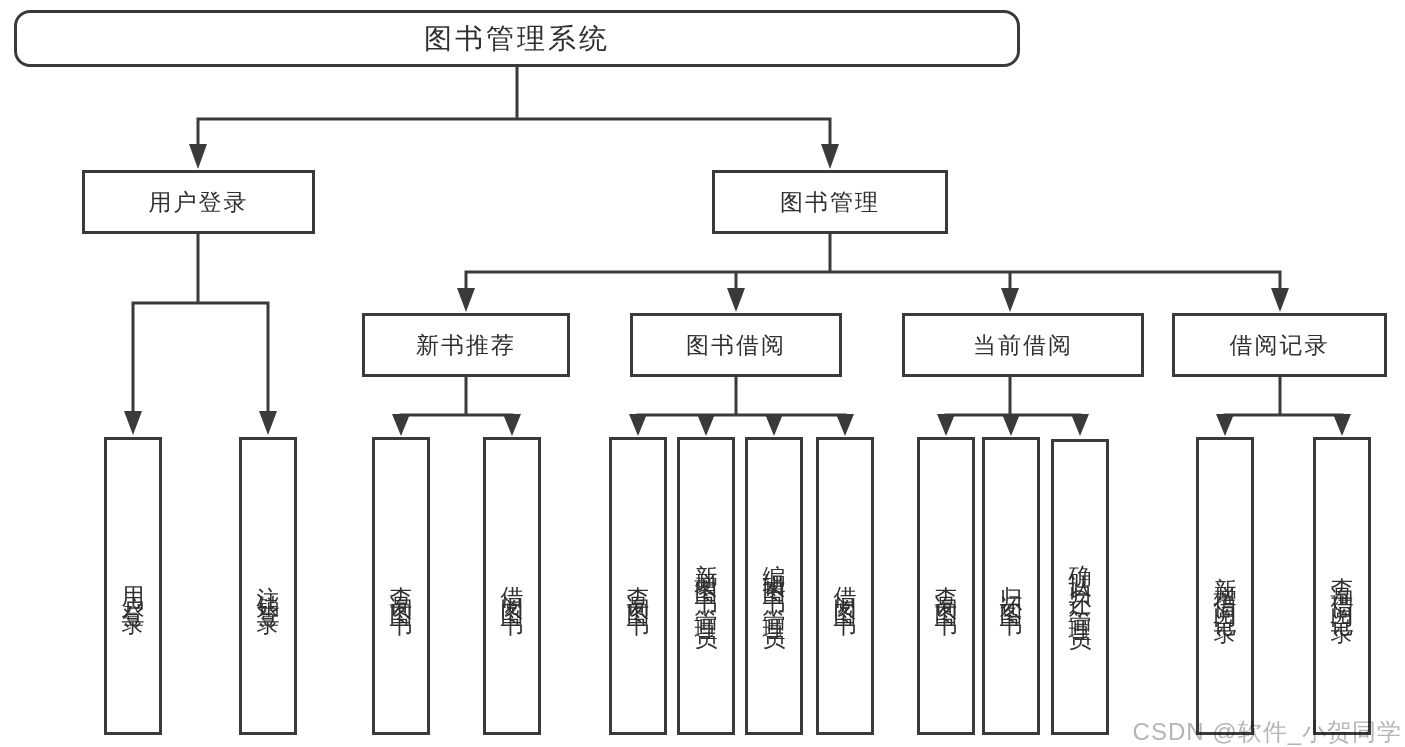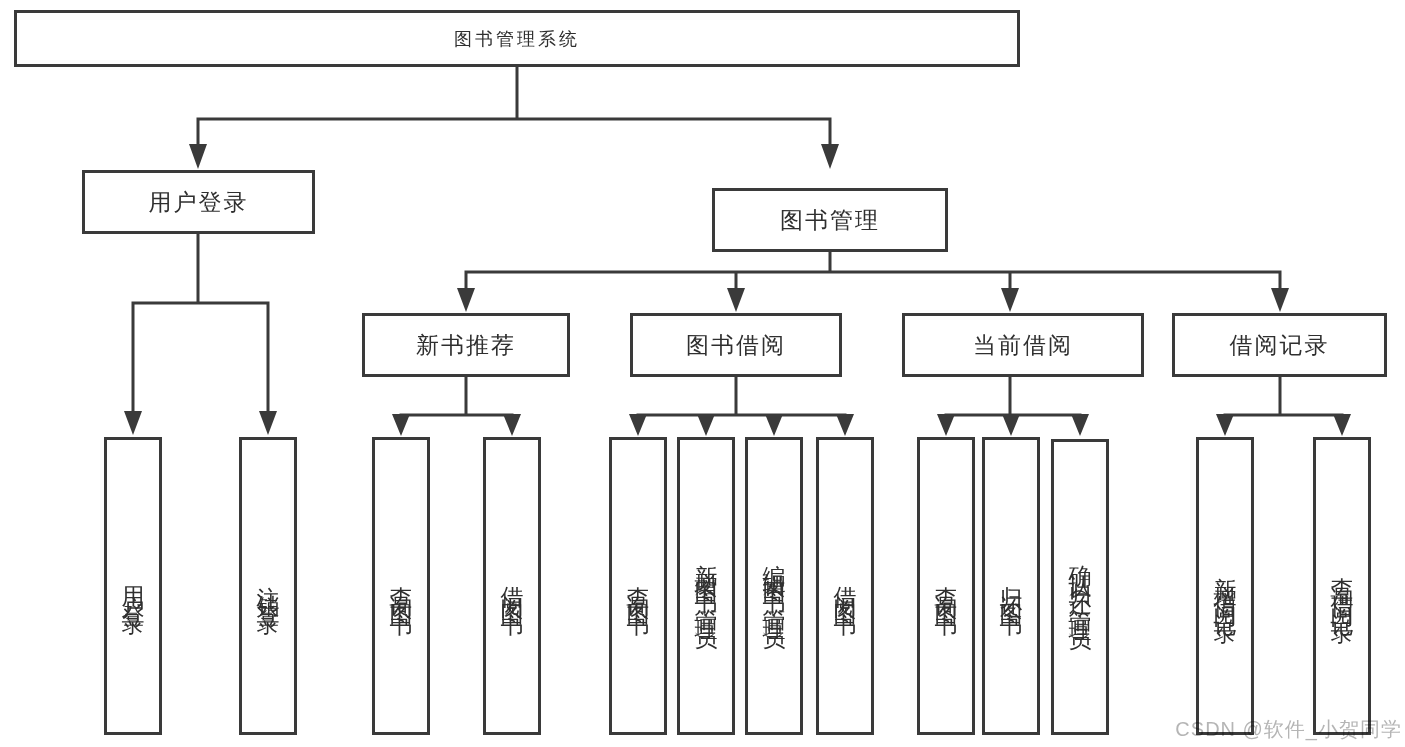--- a/index.html
+++ b/index.html
@@ -23,32 +23,32 @@
   .ahead{fill:var(--line);stroke:none;}
   .box{
     position:absolute;
     box-sizing:border-box;
     background:#ffffff;
     border:3px solid var(--box-border);
     display:flex;align-items:center;justify-content:center;
     text-align:center;
   }
   .hbox{font-size:23px;letter-spacing:2px;line-height:1;}
-  .root{font-size:18px;letter-spacing:3px;}
+  .root{font-size:28px;letter-spacing:3px;border-radius:16px;}
   .vbox{
     writing-mode:vertical-rl;
     text-orientation:mixed;
     font-size:23px;
     letter-spacing:9px;
     line-height:1;
   }
   .watermark{
     position:absolute;
     top:716px;right:3px;
-    font-size:20px;
+    font-size:24px;
     letter-spacing:1px;
     color:var(--watermark);
     mix-blend-mode:multiply;
     z-index:10;
     white-space:nowrap;
   }
 </style>
 </head>
 <body>
 
@@ -74,21 +74,21 @@
     <path class="cline" d="M1010,377 V416.5 M944.5,415 H1081.5"></path>
     <path class="ahead" d="M937,414 H955 L946,436 Z M1002,414 H1020 L1011,436 Z M1071,414 H1089 L1080,436 Z"></path>
 
     <path class="cline" d="M1280,377 V416.5 M1223.5,415 H1343.5"></path>
     <path class="ahead" d="M1216,414 H1234 L1225,436 Z M1333,414 H1351 L1342,436 Z"></path>
   </svg>
 
   <div class="box hbox root" style="left:14px;top:10px;width:1006px;height:57px;">图书管理系统</div>
 
   <div class="box hbox" style="left:82px;top:170px;width:233px;height:64px;">用户登录</div>
-  <div class="box hbox" style="left:712px;top:188px;width:236px;height:64px;">图书管理</div>
+  <div class="box hbox" style="left:712px;top:170px;width:236px;height:64px;">图书管理</div>
 
   <div class="box hbox" style="left:362px;top:313px;width:208px;height:64px;">新书推荐</div>
   <div class="box hbox" style="left:630px;top:313px;width:212px;height:64px;">图书借阅</div>
   <div class="box hbox" style="left:902px;top:313px;width:242px;height:64px;">当前借阅</div>
   <div class="box hbox" style="left:1172px;top:313px;width:215px;height:64px;">借阅记录</div>
 
   <div class="box vbox" style="left:104px;top:437px;width:58px;height:298px;">用户登录</div>
   <div class="box vbox" style="left:239px;top:437px;width:58px;height:298px;">注销登录</div>
 
   <div class="box vbox" style="left:372px;top:437px;width:58px;height:298px;">查询图书</div>

